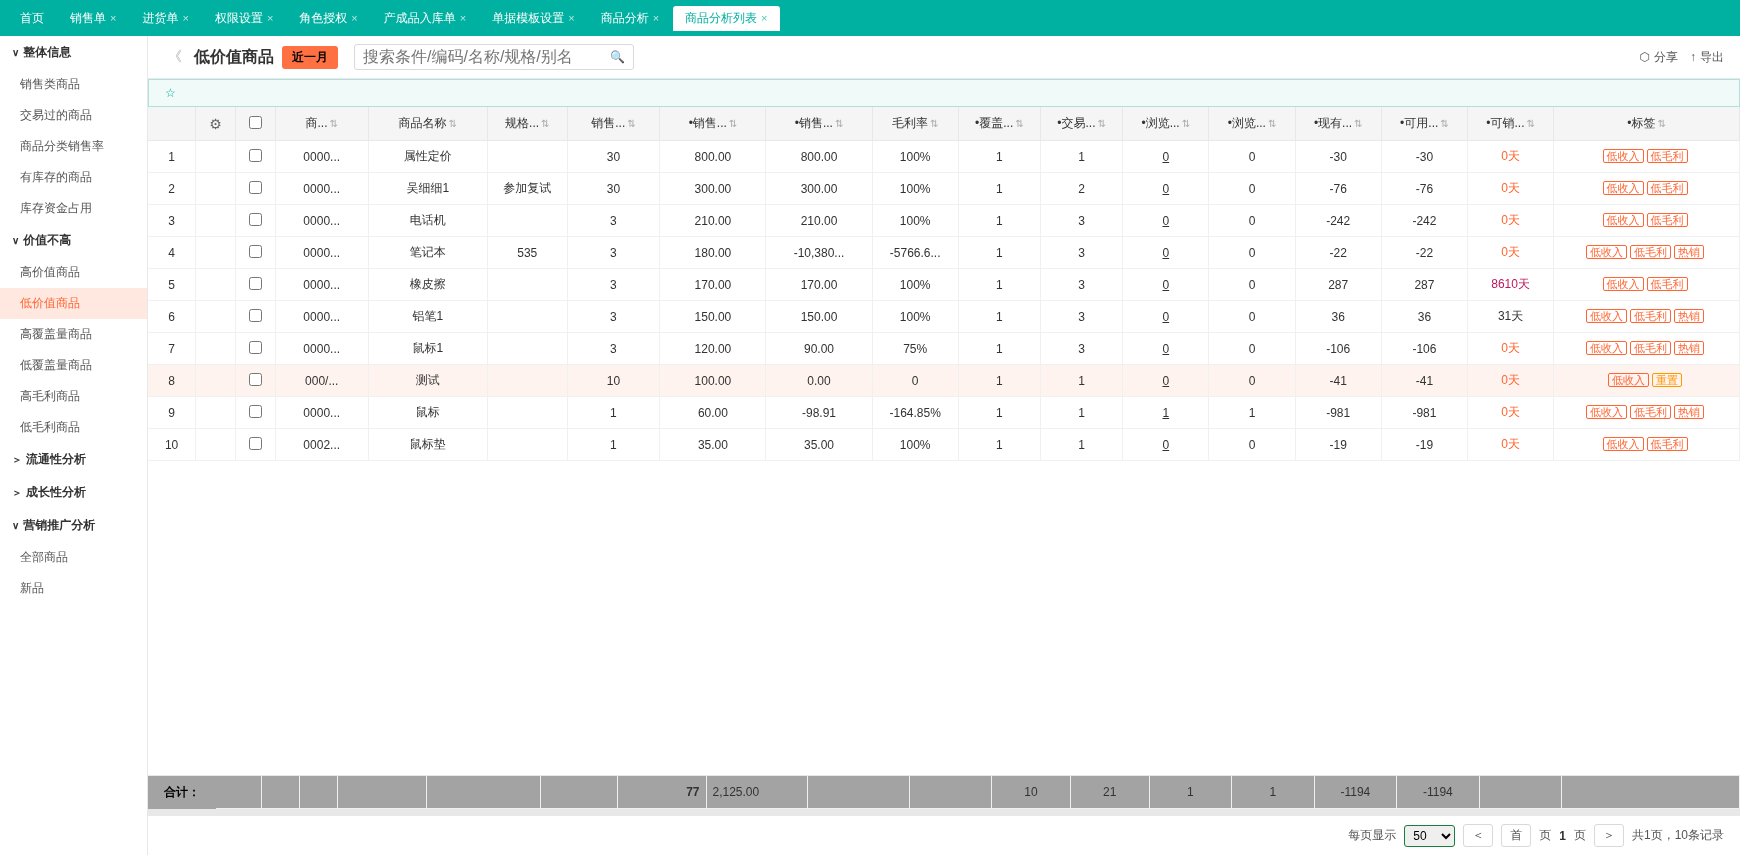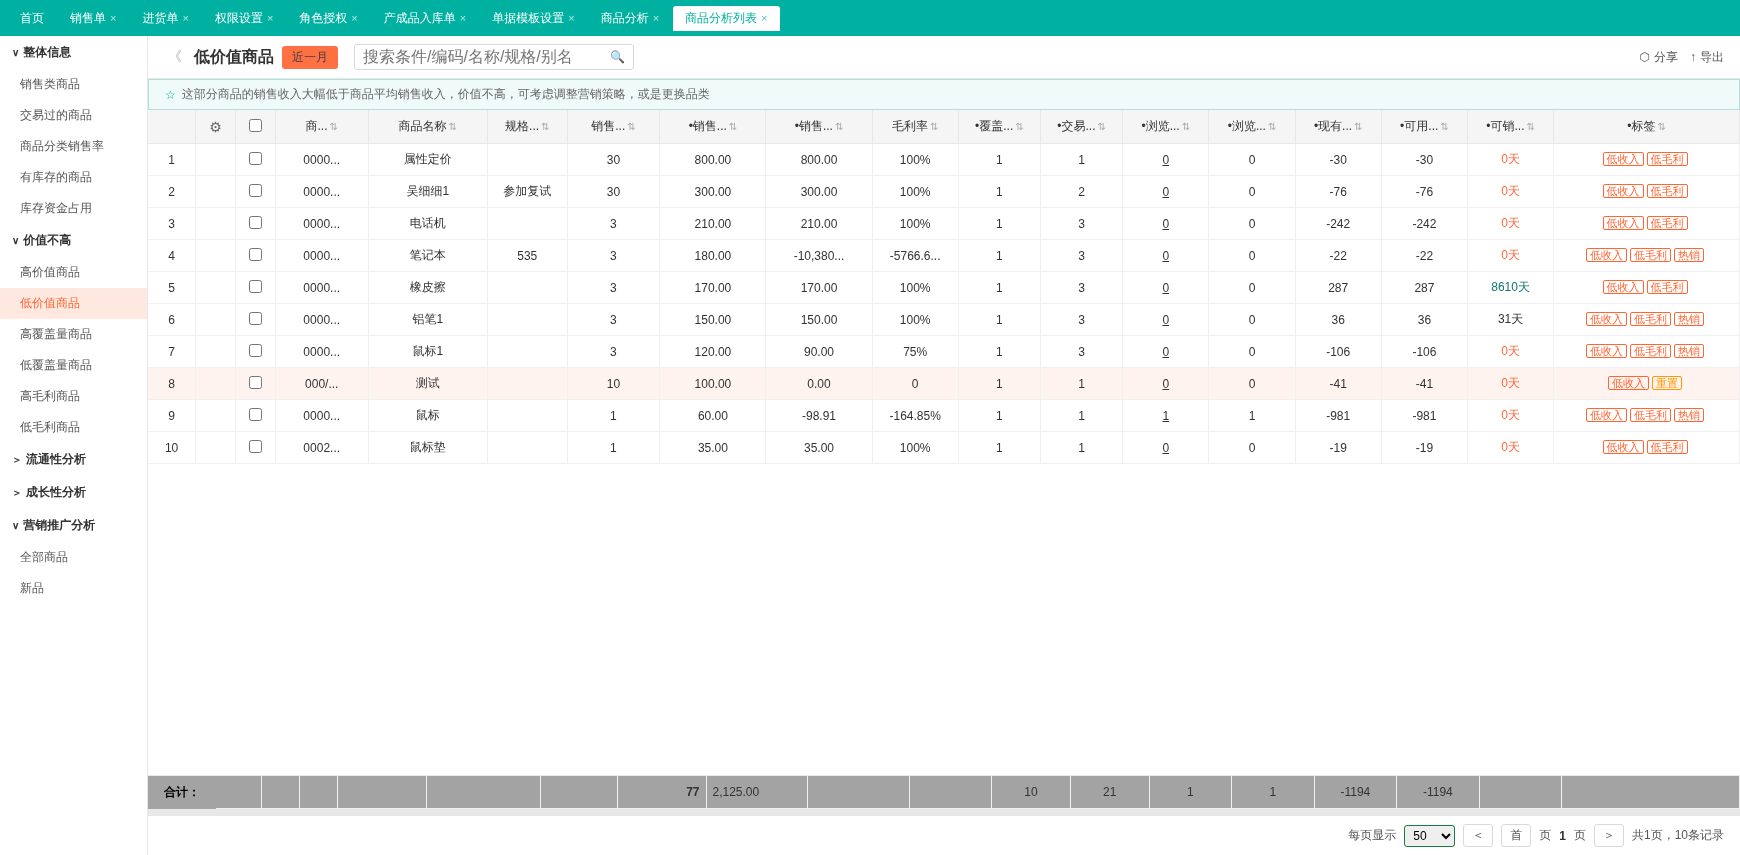--- a/index.html
+++ b/index.html
@@ -77,26 +77,27 @@
       border-bottom: 1px solid #e8e8e8;
       gap: 8px;
     }
     .page-title {
       font-size: 16px;
       font-weight: bold;
       color: #333;
     }
     .filter-btn {
       background: #ff7043;
-      color: #404040;
+      color: #000000;
       border: none;
       border-radius: 3px;
       padding: 3px 10px;
       cursor: pointer;
       font-size: 12px;
+      font-weight: bold;
     }
     .search-box {
       display: flex;
       align-items: center;
       border: 1px solid #d9d9d9;
       border-radius: 3px;
       padding: 3px 8px;
       background: #fff;
       margin-left: 8px;
       flex: 1;
@@ -333,21 +334,20 @@
         </div>
         <div class="action-btn">
           <span>↑</span>
           <span>导出</span>
         </div>
       </div>
     </div>
 
     <div class="notice-bar">
       <span class="notice-icon">☆</span>
-      <span>这部分商品的销售收入大幅低于商品平均销售收入，价值不高，可考虑调整营销策略，或是更换品类</span>
     </div>
 
     <div class="table-container">
       <table>
         <colgroup>
           <col style="width:36px">
           <col style="width:30px">
           <col style="width:30px">
           <col style="width:70px">
           <col style="width:90px">
@@ -557,21 +557,21 @@
     <td>3</td>
     <td>170.00</td>
     <td>170.00</td>
     <td>100%</td>
     <td>1</td>
     <td>3</td>
     <td><span class="link-underline">0</span></td>
     <td>0</td>
     <td>287</td>
     <td>287</td>
-    <td style="color:#0f766e;">8610天</td>
+    <td style="color:#be185d;">8610天</td>
     <td><span style="color:#ff6633; font-size:11px; margin-right:3px; border:1px solid #ff6633; border-radius:2px; padding:0 3px;">低收入</span><span style="color:#ff6633; font-size:11px; margin-right:3px; border:1px solid #ff6633; border-radius:2px; padding:0 3px;">低毛利</span></td>
   </tr>
             <tr>
     <td>6</td>
     <td></td>
     <td><input type="checkbox" style=""></td>
     <td>0000...</td>
     <td>铝笔1</td>
     <td></td>
     <td>3</td>

